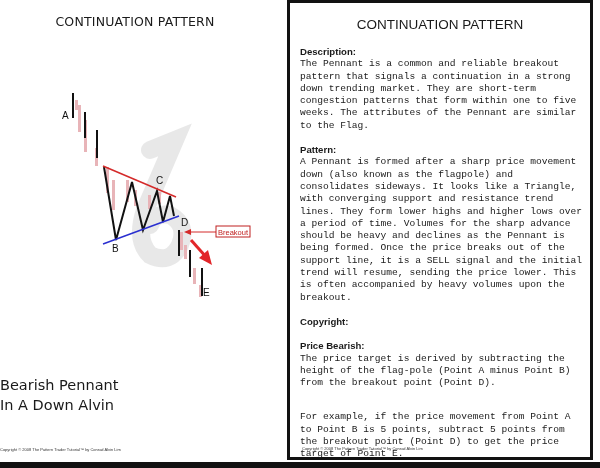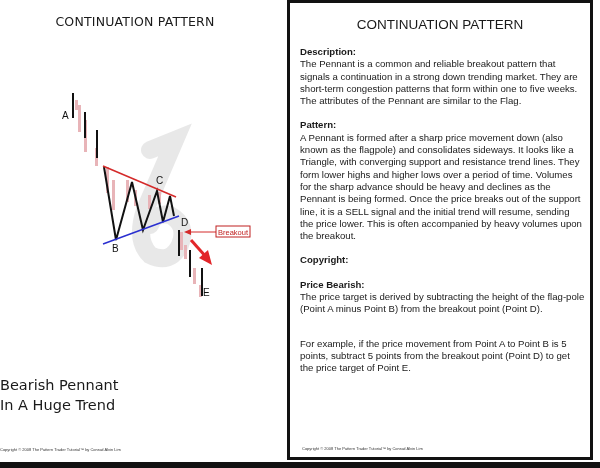--- a/index.html
+++ b/index.html
@@ -9,21 +9,21 @@
   .chart { position:absolute; left:0; top:60px; width:287px; height:260px; }
   .caption { position:absolute; left:0; width:285px; top:375px; font-family:"DejaVu Sans", sans-serif; font-size:14.5px; line-height:20px; color:#1a1a1a; }
   .copyright { position:absolute; font-size:4px; color:#333; white-space:nowrap; }
   .left-copy { left:0; top:447px; }
   .bottom-bar { position:absolute; left:0; top:462px; width:600px; height:6px; background:#111; }
   .right-page { position:absolute; left:287px; top:0; width:306px; height:460px; border:3px solid #111; border-bottom-width:3px; box-sizing:border-box; background:#fff; }
   .right-title { position:absolute; left:0; width:300px; top:14px; text-align:center; font-family:"Liberation Sans", sans-serif; font-size:13.5px; color:#1a1a1a; }
   .content { position:absolute; left:10px; top:43px; width:285px; font-size:9.6px; line-height:12.3px; color:#1a1a1a; }
   .sec { margin-bottom:12px; }
   .sec-h { font-weight:bold; }
-  .sec p { margin:0; }
+  .sec p { margin:0;font-family:Liberation Mono, monospace; }
   .sec p + p { margin-top:22px; }
   .right-copy { left:12px; top:443px; }
 </style>
 </head>
 <body>
 
 <div class="left-page">
   <div class="left-title">CONTINUATION PATTERN</div>
 
   <div class="chart">
@@ -76,21 +76,21 @@
       <text x="62" y="119" font-size="10" fill="#111" font-family="Liberation Sans, sans-serif">A</text>
       <text x="112" y="252" font-size="10" fill="#111" font-family="Liberation Sans, sans-serif">B</text>
       <text x="156" y="184" font-size="10" fill="#111" font-family="Liberation Sans, sans-serif">C</text>
       <text x="181" y="226" font-size="10" fill="#111" font-family="Liberation Sans, sans-serif">D</text>
       <text x="203" y="296" font-size="10" fill="#111" font-family="Liberation Sans, sans-serif">E</text>
     </svg>
   </div>
 
   <div class="caption">
     <div>Bearish Pennant</div>
-    <div>In A Huge Trend</div>
+    <div>In A Down Alvin</div>
   </div>
   <div class="copyright left-copy">Copyright © 2008 The Pattern Trader Tutorial™ by Conrad Alvin Lim</div>
 </div>
 
 <div class="right-page">
   <div class="right-title">CONTINUATION PATTERN</div>
   <div class="content">
     <div class="sec">
       <div class="sec-h">Description:</div>
       <p>The Pennant is a common and reliable breakout pattern that signals a continuation in a strong down trending market. They are short-term congestion patterns that form within one to five weeks. The attributes of the Pennant are similar to the Flag.</p>

